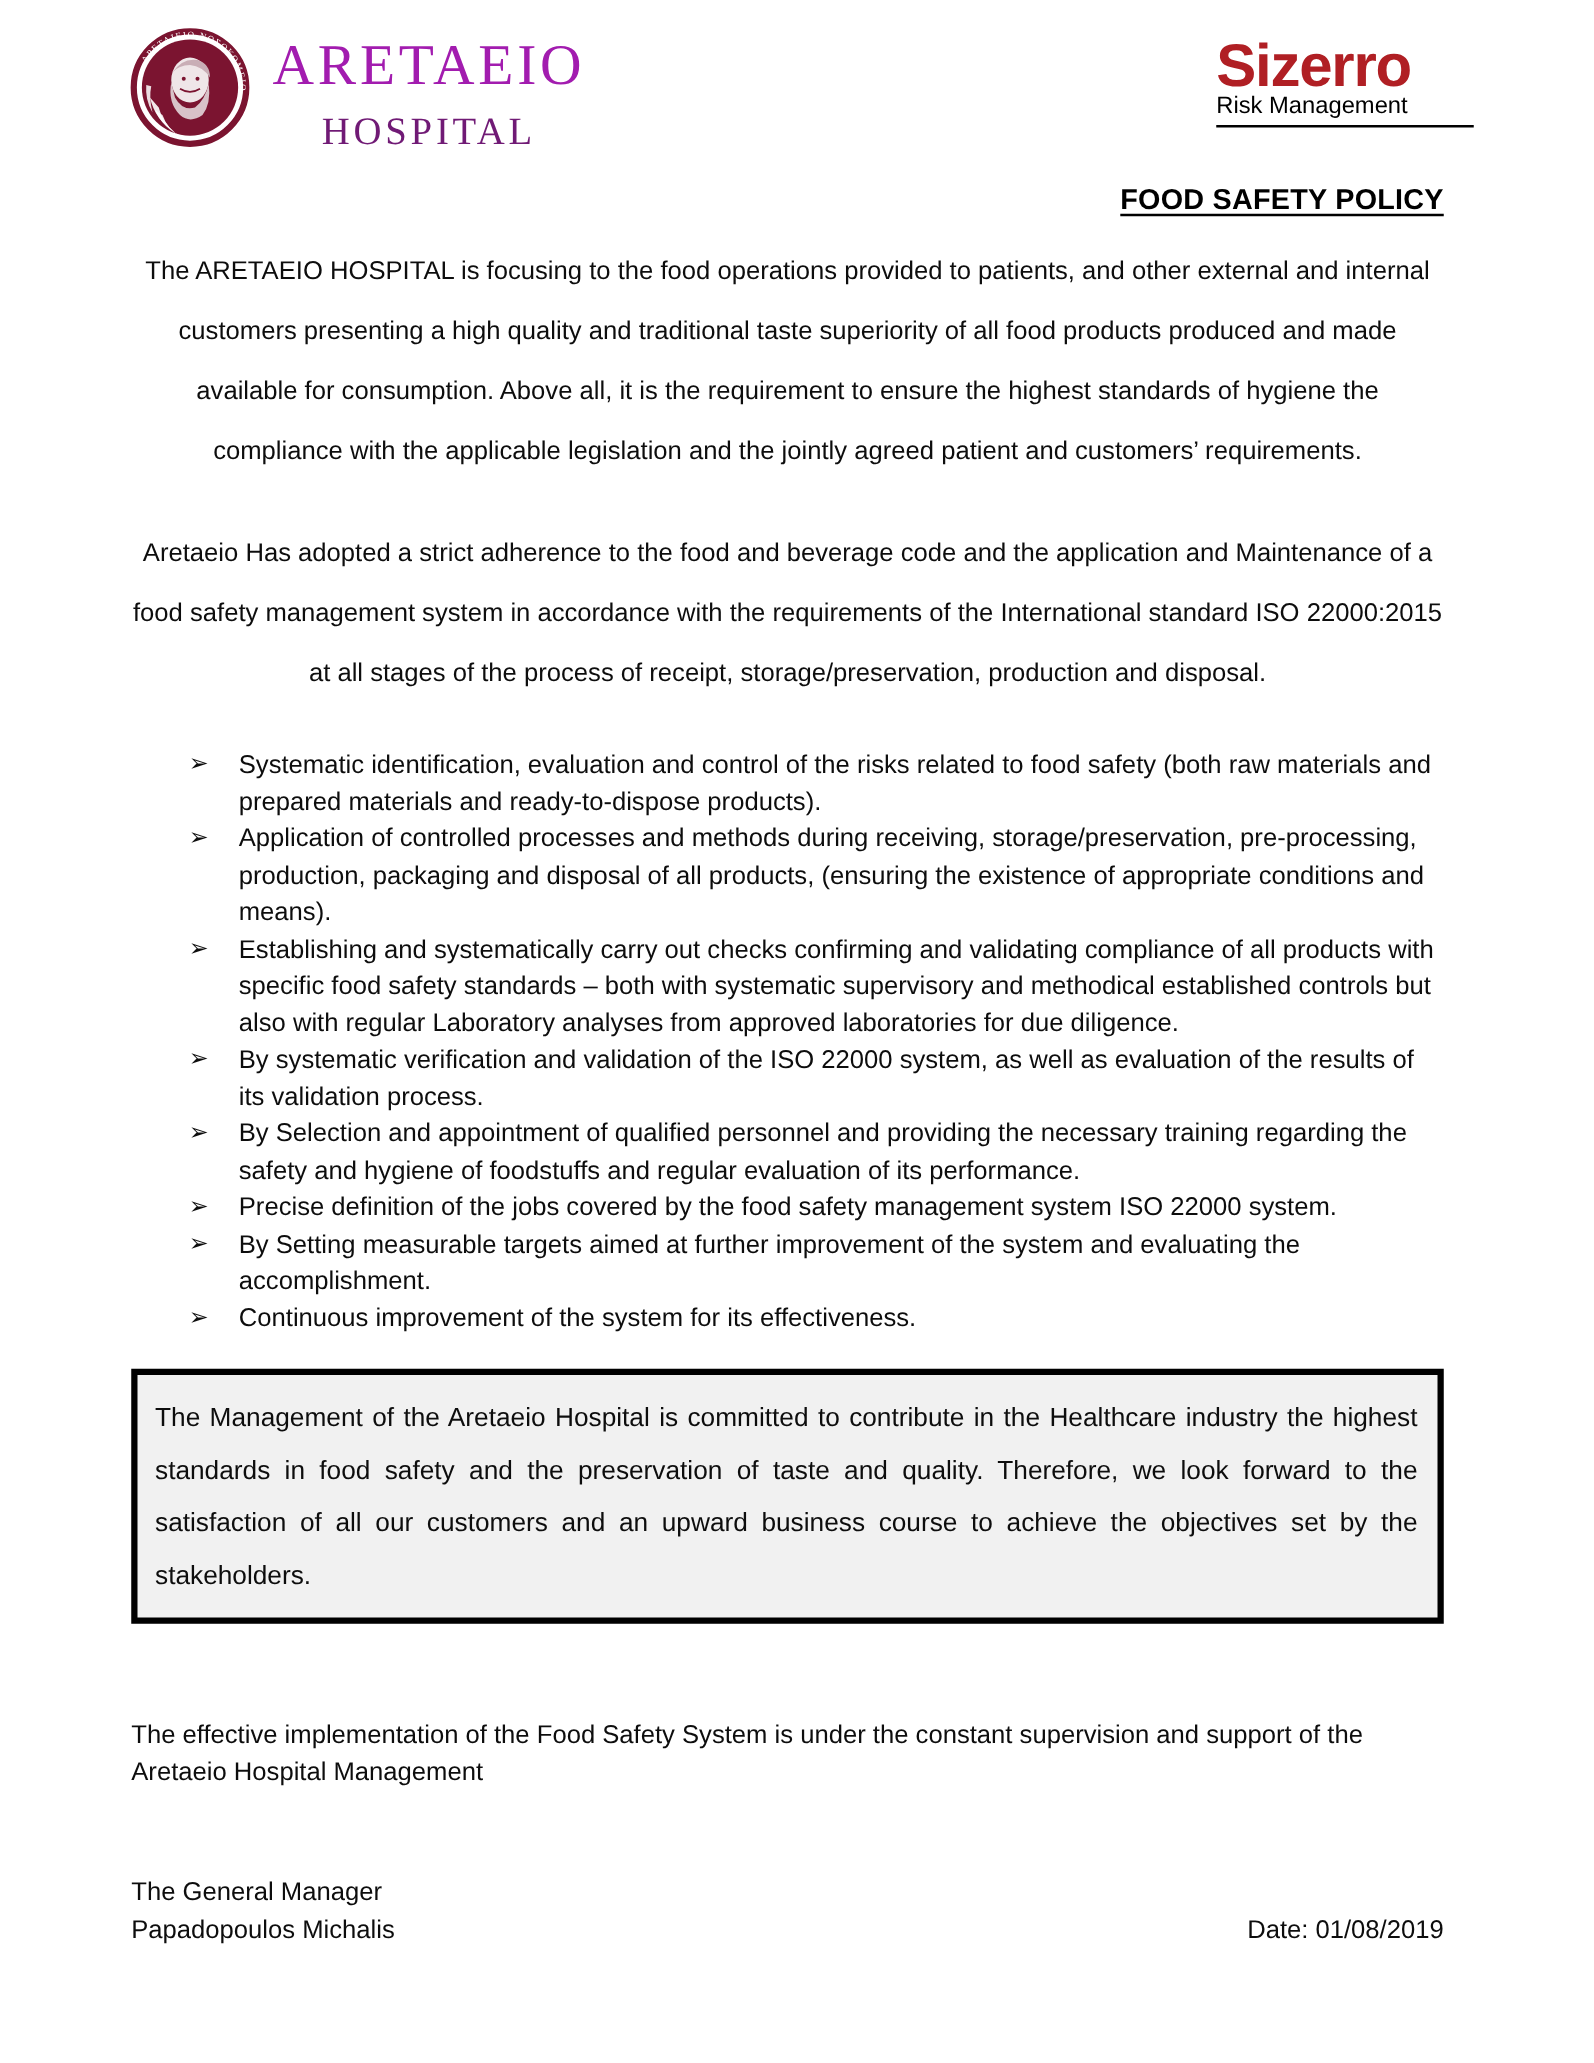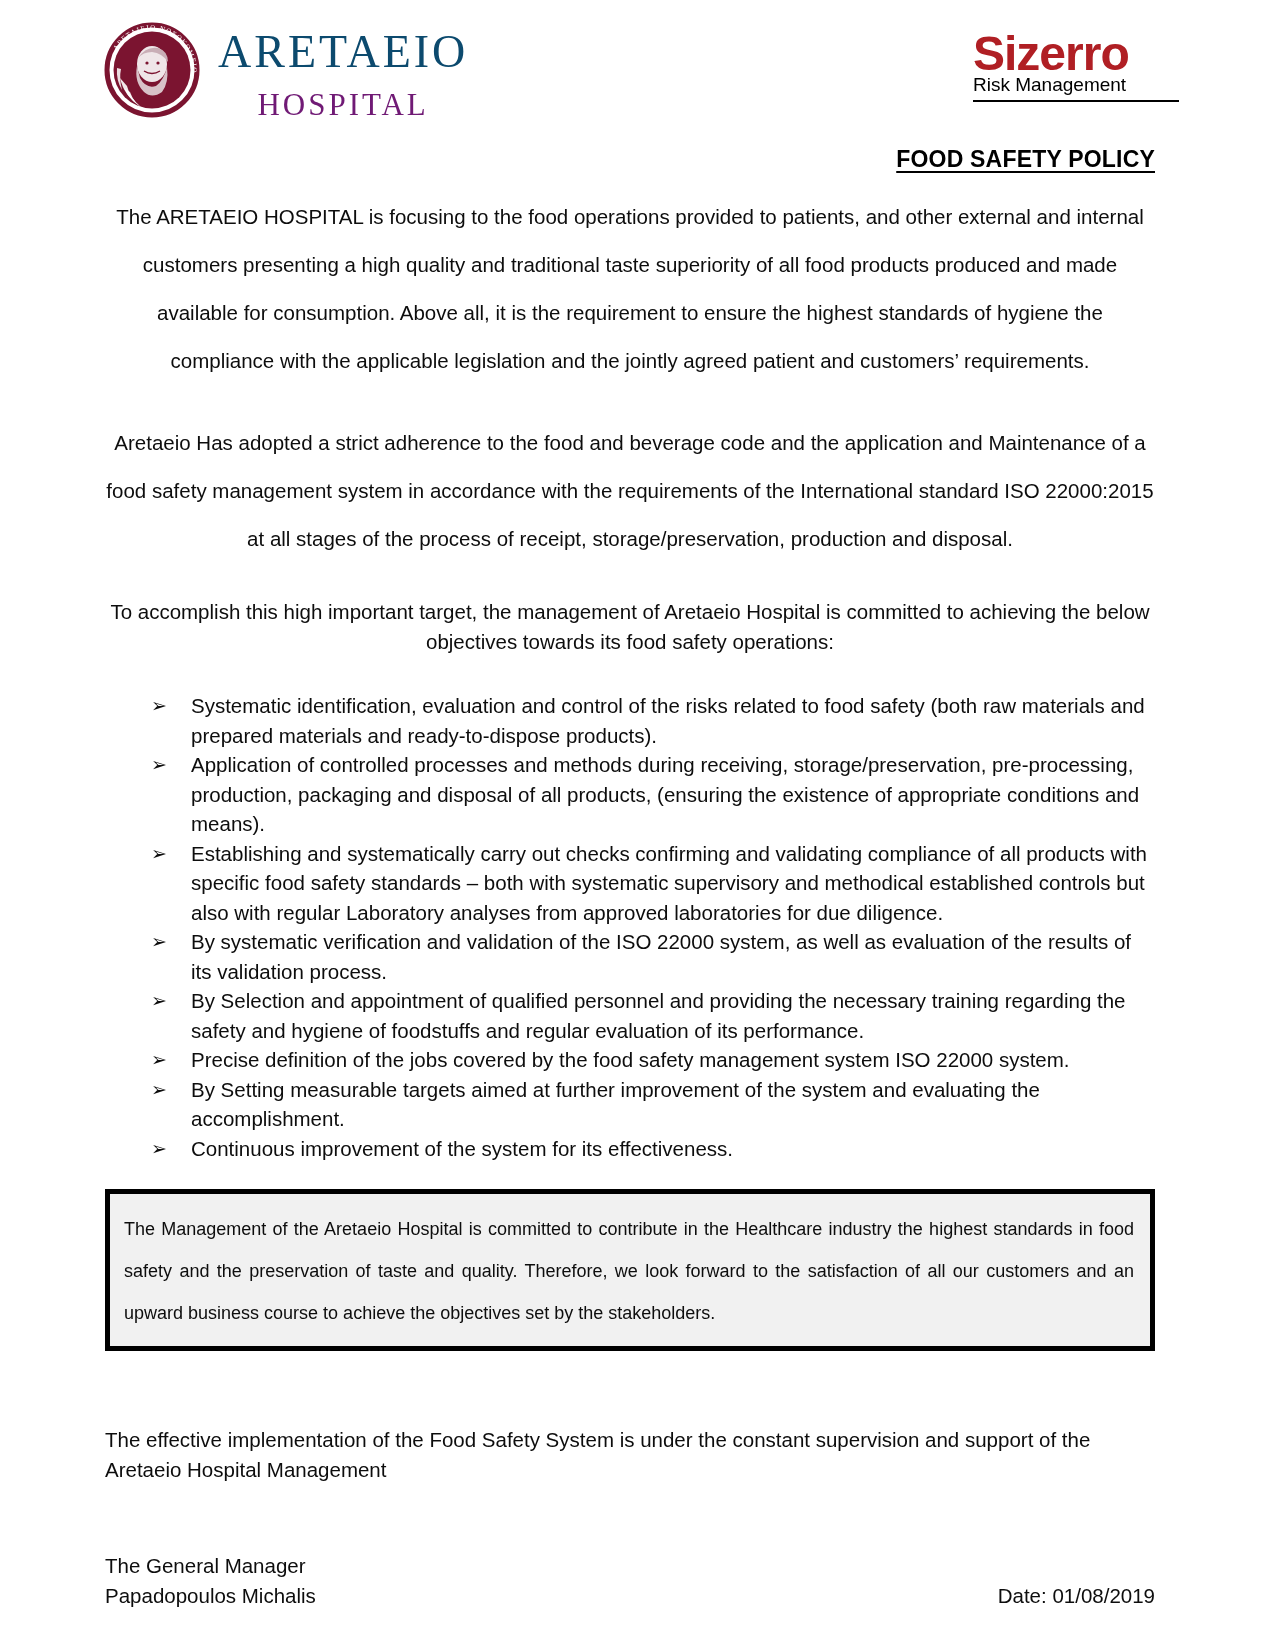--- a/index.html
+++ b/index.html
@@ -47,21 +47,21 @@
     display: flex;
     flex-direction: column;
     align-items: center;
     line-height: 1;
     padding-top: 8px;
   }
   .hospital-name {
     font-family: "Liberation Serif", serif;
     font-size: 46px;
     letter-spacing: 3px;
-    color: #0c4a6e;
+    color: #a21caf;
     font-weight: 400;
   }
   .hospital-sub {
     font-family: "Liberation Serif", serif;
     font-size: 31px;
     letter-spacing: 3px;
     color: #701a75;
     font-weight: 400;
     margin-top: 14px;
   }
@@ -148,21 +148,21 @@
   
   .callout {
     margin: 26px 0 0 0;
     border: 5px solid #000000;
     background: #F1F1F1;
     padding: 14px 16px 12px 14px;
     box-sizing: border-box;
   }
   .callout p {
     margin: 0;
-    font-size: 18px;
+    font-size: 21px;
     line-height: 42px;
     text-align: justify;
     text-justify: inter-word;
     color: #0d0d0d;
   }
 
   
   .closing {
     margin-top: 74px;
     font-size: 20.5px;
@@ -230,21 +230,20 @@
       <div class="sizerro-rule"></div>
     </div>
   </div>
 
   <div class="content">
 
     <div class="doc-title">FOOD SAFETY POLICY</div>
 
     <p class="para">The ARETAEIO HOSPITAL is focusing to the food operations provided to patients, and other external and internal customers presenting a high quality and traditional taste superiority of all food products produced and made available for consumption. Above all, it is the requirement to ensure the highest standards of hygiene the compliance with the applicable legislation and the jointly agreed patient and customers’ requirements.</p>
     <p class="para">Aretaeio Has adopted a strict adherence to the food and beverage code and the application and Maintenance of a food safety management system in accordance with the requirements of the International standard ISO 22000:2015 at all stages of the process of receipt, storage/preservation, production and disposal.</p>
-    <p class="para tight">To accomplish this high important target, the management of Aretaeio Hospital is committed to achieving the below objectives towards its food safety operations:</p>
 
     <ul class="objectives">
       <li>
         <span class="bullet">➢</span>
         <span>Systematic identification, evaluation and control of the risks related to food safety (both raw materials and prepared materials and ready-to-dispose products).</span>
       </li>
       <li>
         <span class="bullet">➢</span>
         <span>Application of controlled processes and methods during receiving, storage/preservation, pre-processing, production, packaging and disposal of all products, (ensuring the existence of appropriate conditions and means).</span>
       </li>

